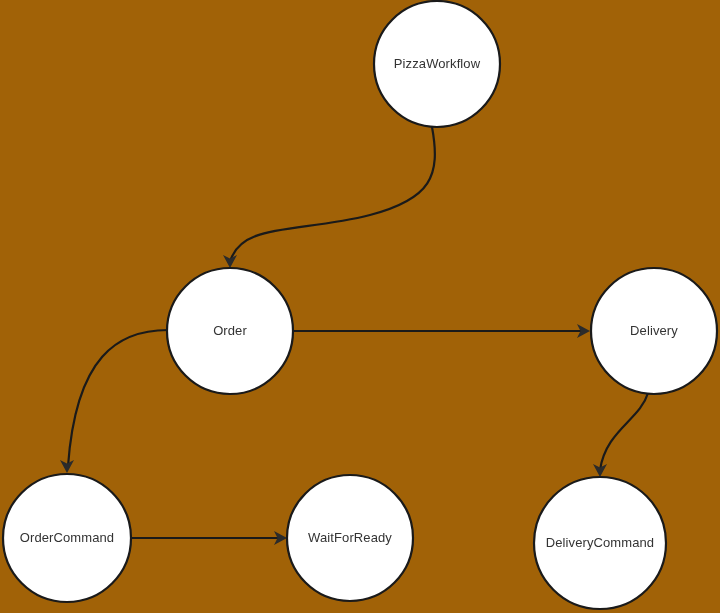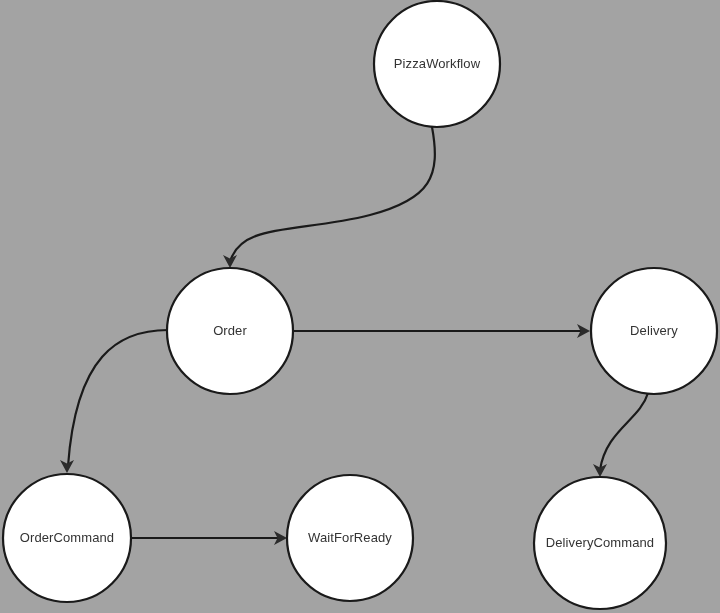--- a/index.html
+++ b/index.html
@@ -11,21 +11,21 @@
   body {
     width: 720px;
     height: 613px;
     overflow: hidden;
     font-family: "Liberation Sans", sans-serif;
   }
   #diagram-canvas {
     position: relative;
     width: 720px;
     height: 613px;
-    background: #a3a3a3;
+    background: #a16207;
   }
   svg#graph {
     display: block;
     width: 720px;
     height: 613px;
   }
   .node-circle {
     fill: #ffffff;
     stroke: #1a1a1a;
     stroke-width: 2.2;

